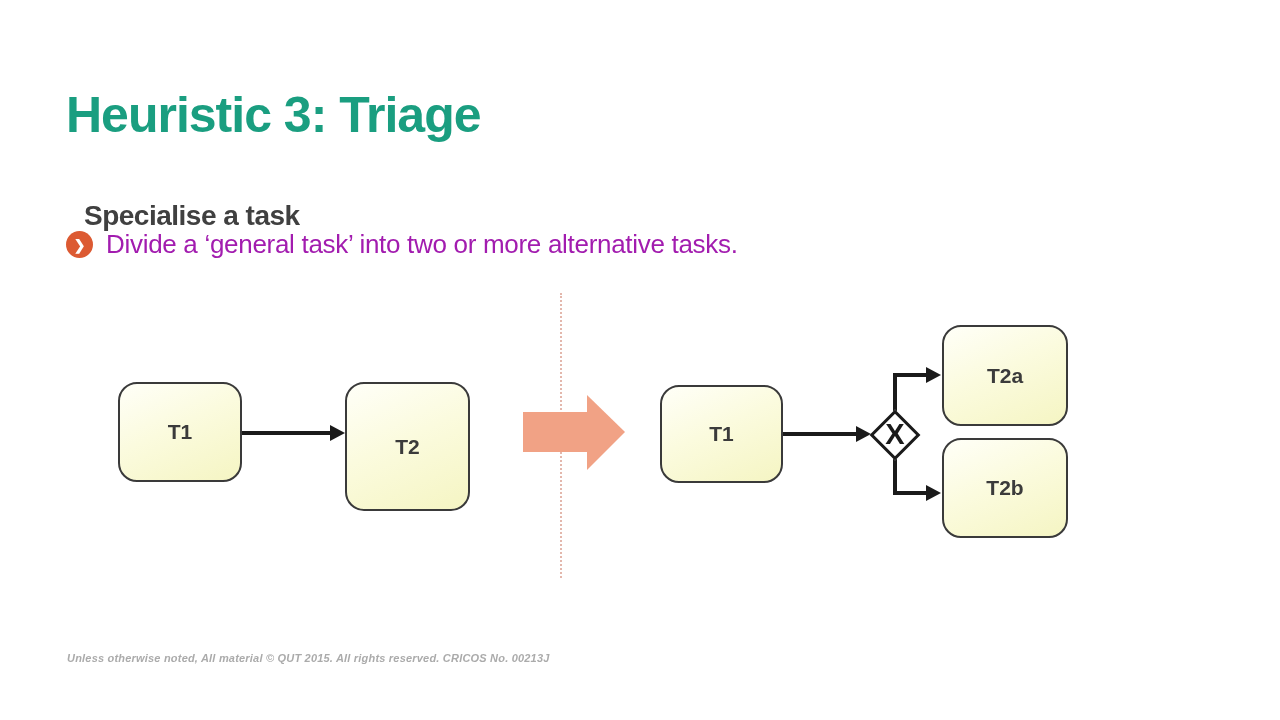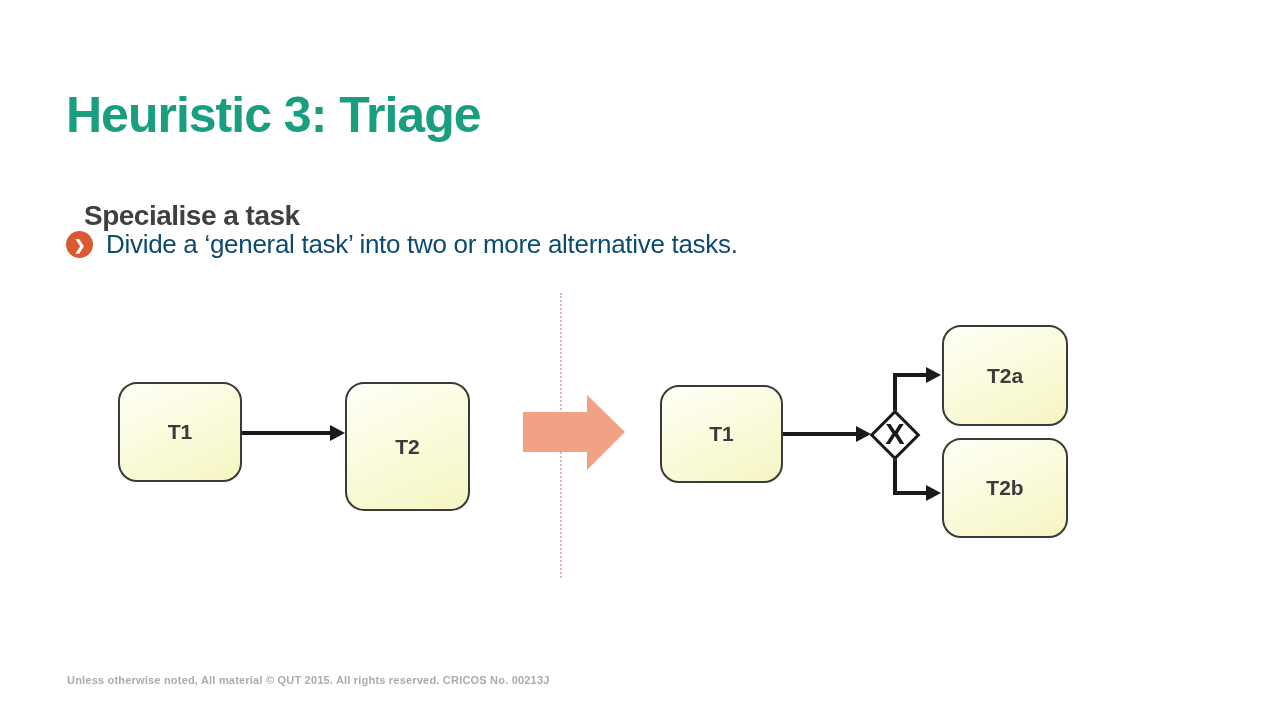--- a/index.html
+++ b/index.html
@@ -22,21 +22,21 @@
   .bullet {
     position:absolute; left:66px; top:229px;
     display:flex; align-items:center; gap:13px;
   }
   .bullet-icon {
     width:27px; height:27px; border-radius:50%;
     background:#DC5A32; color:#ffffff; flex:0 0 auto;
     display:flex; align-items:center; justify-content:center;
     font-size:14px; font-weight:bold; line-height:1;
   }
-  .bullet-text { font-size:26px; color:#0c4a6e; letter-spacing:-0.3px; }
+  .bullet-text { font-size:26px; color:#a21caf; letter-spacing:-0.3px; }
 
   
   .task {
     position:absolute; box-sizing:border-box;
     border:2px solid #3A3A3A; border-radius:19px;
     background:linear-gradient(155deg, #FFFFF8 0%, #FBFBDE 45%, #F5F5C3 100%);
     display:flex; align-items:center; justify-content:center;
     font-size:21px; font-weight:bold; color:#3B3B3B;
     z-index:2;
   }
@@ -87,22 +87,22 @@
     position:absolute; left:523px; top:412px; width:65px; height:40px;
     background:#F1A285; z-index:1;
   }
   .transform-arrow-head {
     position:absolute; left:587px; top:395px; width:0; height:0; z-index:1;
     border-top:37px solid transparent; border-bottom:38px solid transparent;
     border-left:38px solid #F1A285;
   }
 
   .footer {
-    position:absolute; left:67px; top:674px;
-    font-size:11px; font-weight:bold; color:#ABABAB; letter-spacing:0.2px;
+    position:absolute; left:67px; top:652px;
+    font-size:11px; font-weight:bold; color:#ABABAB; letter-spacing:0.2px;font-style:italic;
   }
 </style>
 </head>
 <body>
 
 <div class="slide">
 
   <h1 class="title">Heuristic 3: Triage</h1>
 
   <h2 class="subtitle">Specialise a task</h2>

